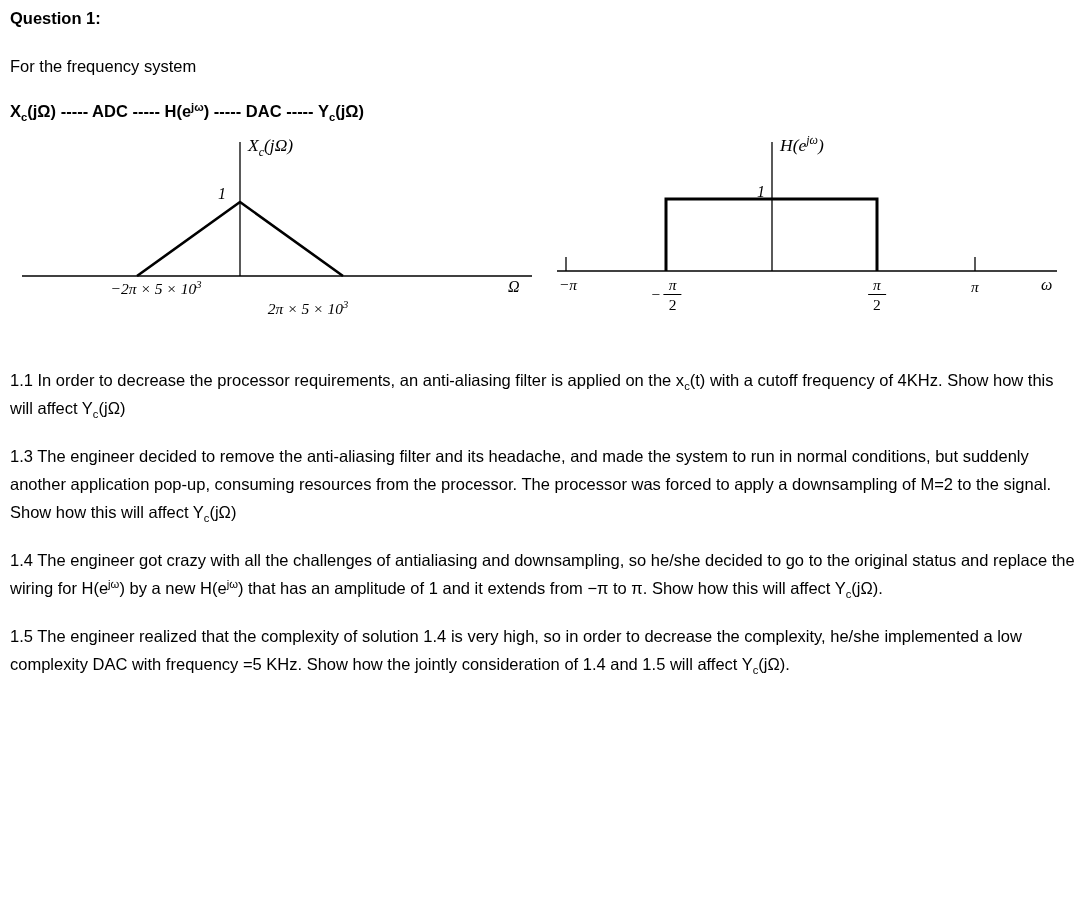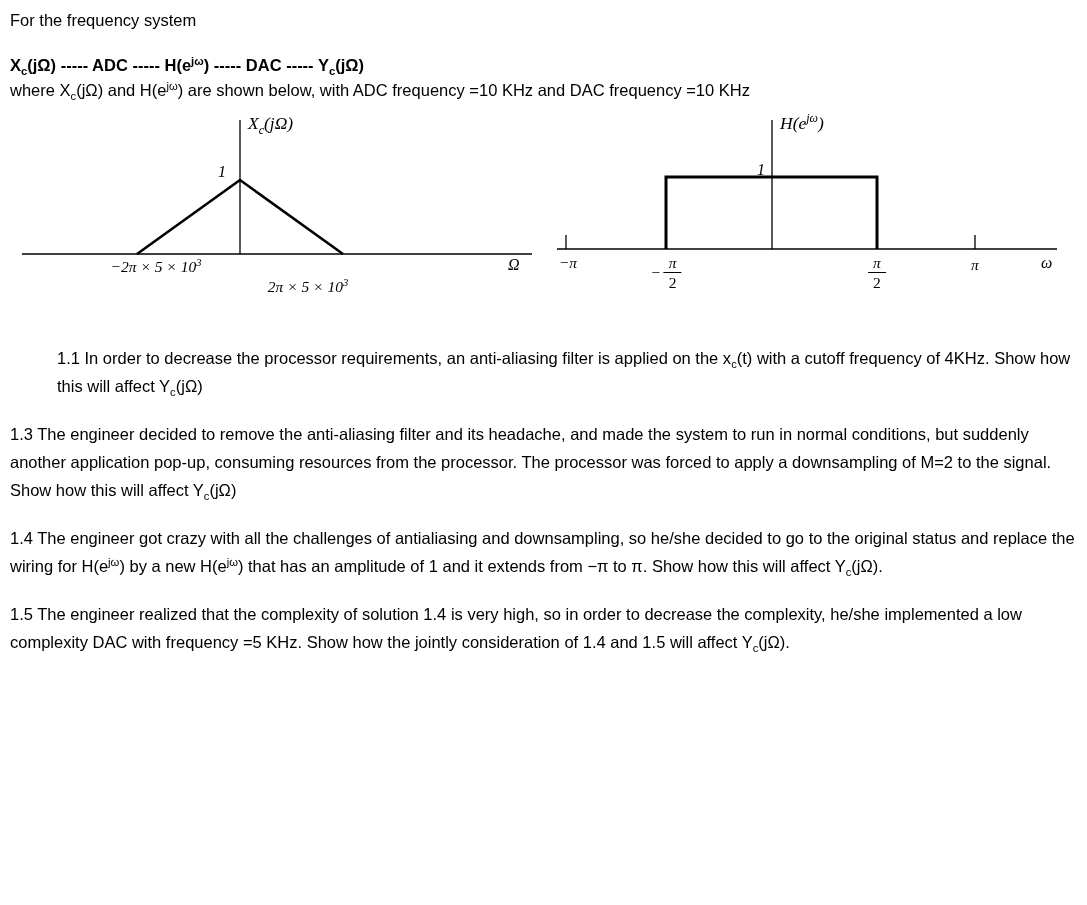--- a/index.html
+++ b/index.html
@@ -33,33 +33,33 @@
   .tick-lbl { font-size: 15.5px; }
   .center { transform: translateX(-50%); }
   .frac-wrap { display: inline-flex; align-items: center; }
   .frac { display: inline-flex; flex-direction: column; align-items: center; line-height: 1.1; }
   .frac .num { padding: 0 5px 1px 5px; border-bottom: 1.3px solid #000; }
   .frac .den { padding-top: 1px; font-style: normal; }
   .minus { margin-right: 3px; }
 
   
   .q { font-size: 16.5px; line-height: 28px; margin: 20px 0 0 0; }
-  .q-first { margin-top: 44px; margin-left: 47px; }
+  .q-first { margin-top: 44px; }
 </style>
 </head>
 <body>
 
 <div class="page">
 
+  <div class="title">Question 1:</div>
 
   <p class="line">For the frequency system</p>
 
   <p class="system">X<sub>c</sub>(jΩ) ----- ADC ----- H(e<sup>jω</sup>) ----- DAC ----- Y<sub>c</sub>(jΩ)</p>
 
-  <p class="line where">where X<sub>c</sub>(jΩ) and H(e<sup>jω</sup>) are shown below, with ADC frequency =10 KHz and DAC frequency =10 KHz</p>
 
   <div class="figures">
 
     <div class="fig fig-spectrum">
       <svg width="535" height="182" viewBox="0 0 535 182">
         <line x1="2" y1="136" x2="512" y2="136" stroke="#000" stroke-width="1.3"></line>
         <line x1="220" y1="2" x2="220" y2="136" stroke="#000" stroke-width="1.3"></line>
         <path d="M117,136 L220,62 L323,136" fill="none" stroke="#000" stroke-width="2.6" stroke-linejoin="round"></path>
       </svg>
       <span class="lbl fig-title" style="left:228px; top:-4px;">X<sub>c</sub>(jΩ)</span>

